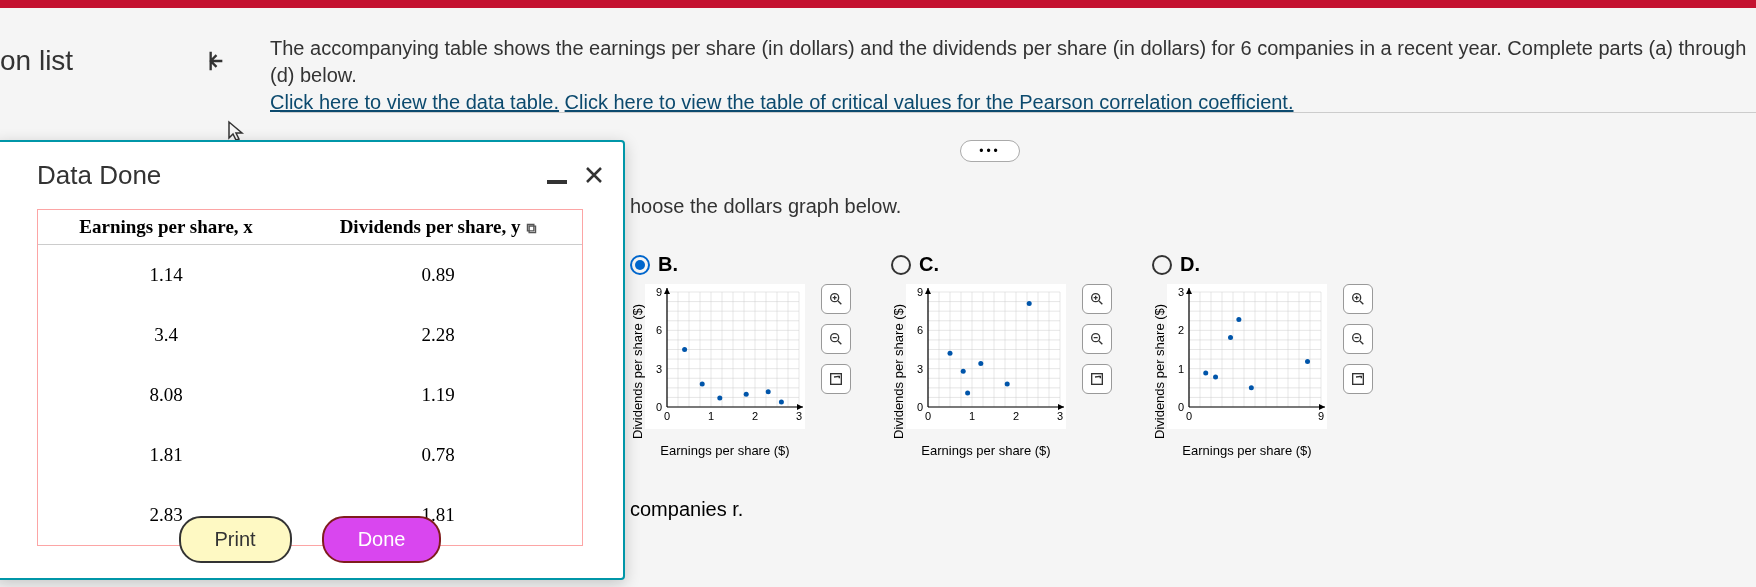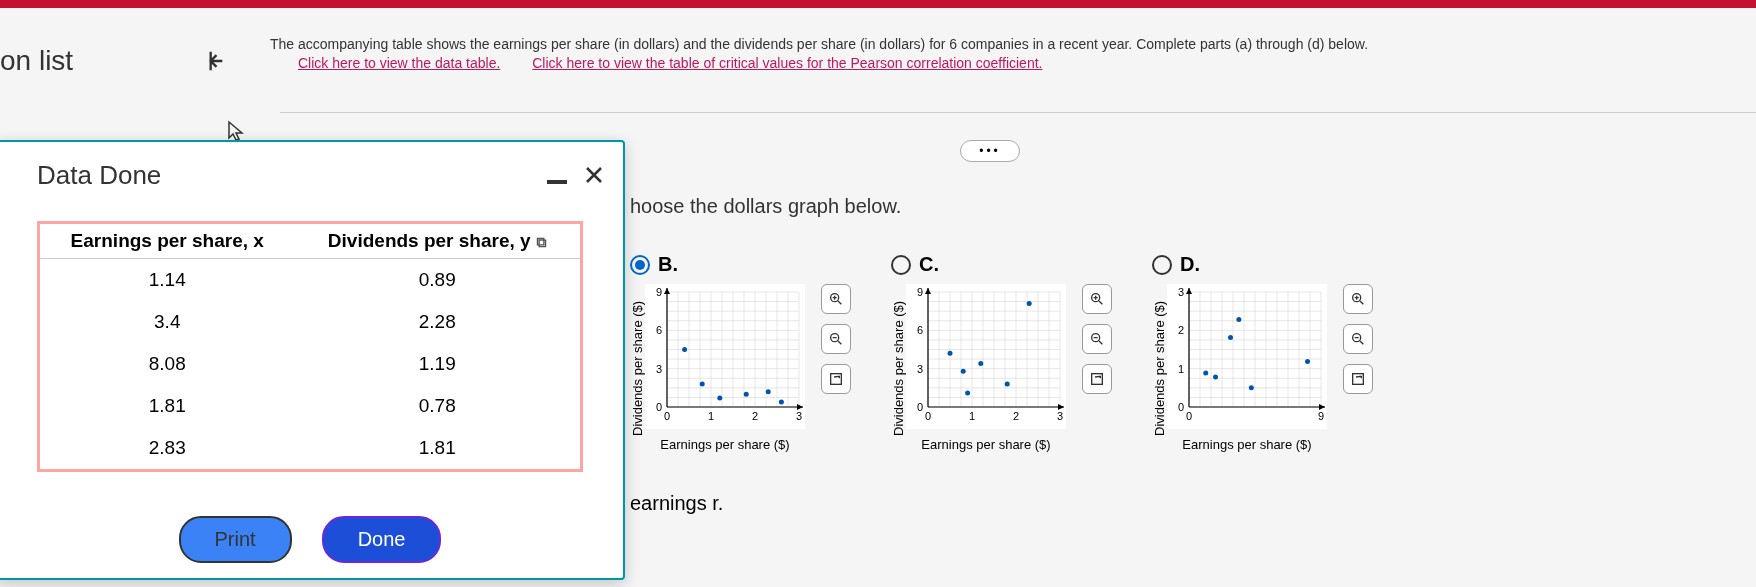--- a/index.html
+++ b/index.html
@@ -4,63 +4,63 @@
 <style>
 * { box-sizing: border-box; margin: 0; padding: 0; }
 body { font-family: Arial, sans-serif; background: #f5f5f5; width: 1756px; height: 587px; overflow: hidden; position: relative; }
 
 .topbar { position: absolute; top: 0; left: 0; right: 0; height: 8px; background: #c41230; }
 
 .header-row { position: absolute; top: 25px; left: 0; right: 0; height: 105px; display: flex; align-items: flex-start; padding-top: 10px; }
 .on-list { font-size: 28px; color: #333; margin-left: 0; width: 190px; padding-top: 10px; }
 .back-arrow { width: 60px; display:flex; justify-content:center; padding-top:12px; cursor:pointer; }
 .back-arrow svg { width: 28px; height: 28px; }
-.question-text { flex: 1; font-size: 14px; color: #333; line-height: 1.35; padding-left: 20px; }
-.question-text a { color: #be185d; text-decoration: underline; margin-left: 28px; }
+.question-text { flex: 1; font-size: 20px; color: #333; line-height: 1.35; padding-left: 20px; }
+.question-text a { color: #0c4a6e; text-decoration: underline; }
 
 .divider { position:absolute; top:112px; left:280px; right:0; height:1px; background:#ccc; }
 
 .cursor-arrow { position:absolute; top:120px; left:225px; }
 .cursor-arrow svg { width:24px; height:24px; }
 
 .modal { position: absolute; top: 140px; left: -5px; width: 630px; height: 440px; background: #fff; border: 2px solid #0096a8; border-radius: 4px; box-shadow: 0 4px 16px rgba(0,0,0,.2); }
 .modal-header { display:flex; justify-content:space-between; align-items:center; padding: 18px 20px 10px 40px; }
 .modal-title { font-size: 26px; color:#333; }
 .modal-controls { display:flex; gap:18px; align-items:center; }
 .modal-controls span { font-size:24px; cursor:pointer; color:#333; }
 
-.table-wrap { margin: 20px 40px 0 40px; border:3px solid #fca5a5; }
+.table-wrap { margin: 8px 40px 0 40px; border:1px solid #fca5a5;font-family:Liberation Serif, serif; }
 .data-table { width:100%; border-collapse: collapse; }
 .data-table th { font-size:19px; font-weight:bold; padding:6px 8px; text-align:center; border-bottom:1px solid #ccc; }
-.data-table td { font-size:19px; padding:10px 8px; text-align:center; }
+.data-table td { font-size:19px; padding:19px 8px; text-align:center; }
 .copy-icon { margin-left:6px; font-size:14px; color:#555; }
 
 .modal-footer { position:absolute; bottom:15px; left:0; right:0; display:flex; justify-content:center; gap:30px; }
 .btn { padding: 10px 34px; border-radius: 22px; font-size:20px; cursor:pointer; }
-.btn-print { background:#3b82f6; border:2px solid #333; color:#333; }
-.btn-done { background:#1d4ed8; border:2px solid #6d28d9; color:#fff; }
+.btn-print { background:#fef9c3; border:2px solid #333; color:#333; }
+.btn-done { background:#d946ef; border:2px solid #7f1d1d; color:#fff; }
 
 .main-area { position:absolute; top:140px; left:630px; right:10px; }
 .more-pill { position:absolute; top:0; left:330px; width:60px; height:22px; border:1px solid #aaa; border-radius:11px; display:flex; justify-content:center; align-items:center; background:#fff; cursor:pointer; }
 .more-pill span { letter-spacing:3px; font-size:12px; }
 .instr { margin-top:55px; font-size:20px; color:#333; }
 
 .options-row { display:flex; gap:40px; margin-top:35px; }
 .option { display:flex; flex-direction:column; }
 .option-head { display:flex; align-items:center; gap:8px; font-size:20px; font-weight:bold; margin-bottom:8px; }
 .radio { width:20px; height:20px; border:2px solid #333; border-radius:50%; display:inline-flex; justify-content:center; align-items:center; }
 .radio.selected::after { content:''; width:10px; height:10px; background:#0066cc; border-radius:50%; display:block; }
 .radio.selected { border-color:#0066cc; }
 
 .chart-block { display:flex; gap:10px; }
 .chart-holder { display:flex; }
 .ylabel { writing-mode: vertical-rl; transform: rotate(180deg); font-size:13px; text-align:center; }
 .chart-body { display:flex; flex-direction:column; align-items:center; }
 .chart-svg { background:#fff; }
-.xlabel { font-size:13px; margin-top:8px; }
+.xlabel { font-size:13px; margin-top:14px; }
 .chart-tools { display:flex; flex-direction:column; gap:10px; margin-left:6px; }
 .tool { width:30px; height:30px; border:1px solid #999; border-radius:6px; display:flex; justify-content:center; align-items:center; background:#fff; cursor:pointer; }
 .tool svg { width:16px; height:16px; }
 
 .bottom-text { margin-top:40px; font-size:20px; }
 </style>
 </head>
 <body>
 
 <div class="topbar"></div>
@@ -377,14 +377,14 @@
               <svg viewBox="0 0 24 24" fill="none" stroke="#333" stroke-width="2">
                 <rect x="4" y="4" width="16" height="16"></rect>
                 <path d="M9 9l8-1M14 8l3 0l0 3"></path>
               </svg>
             </div>
     </div>
     </div>
       </div>
     </div>
 
-  <div class="bottom-text">earnings r.</div>
+  <div class="bottom-text">companies r.</div>
 </div>
 
 </body></html>

